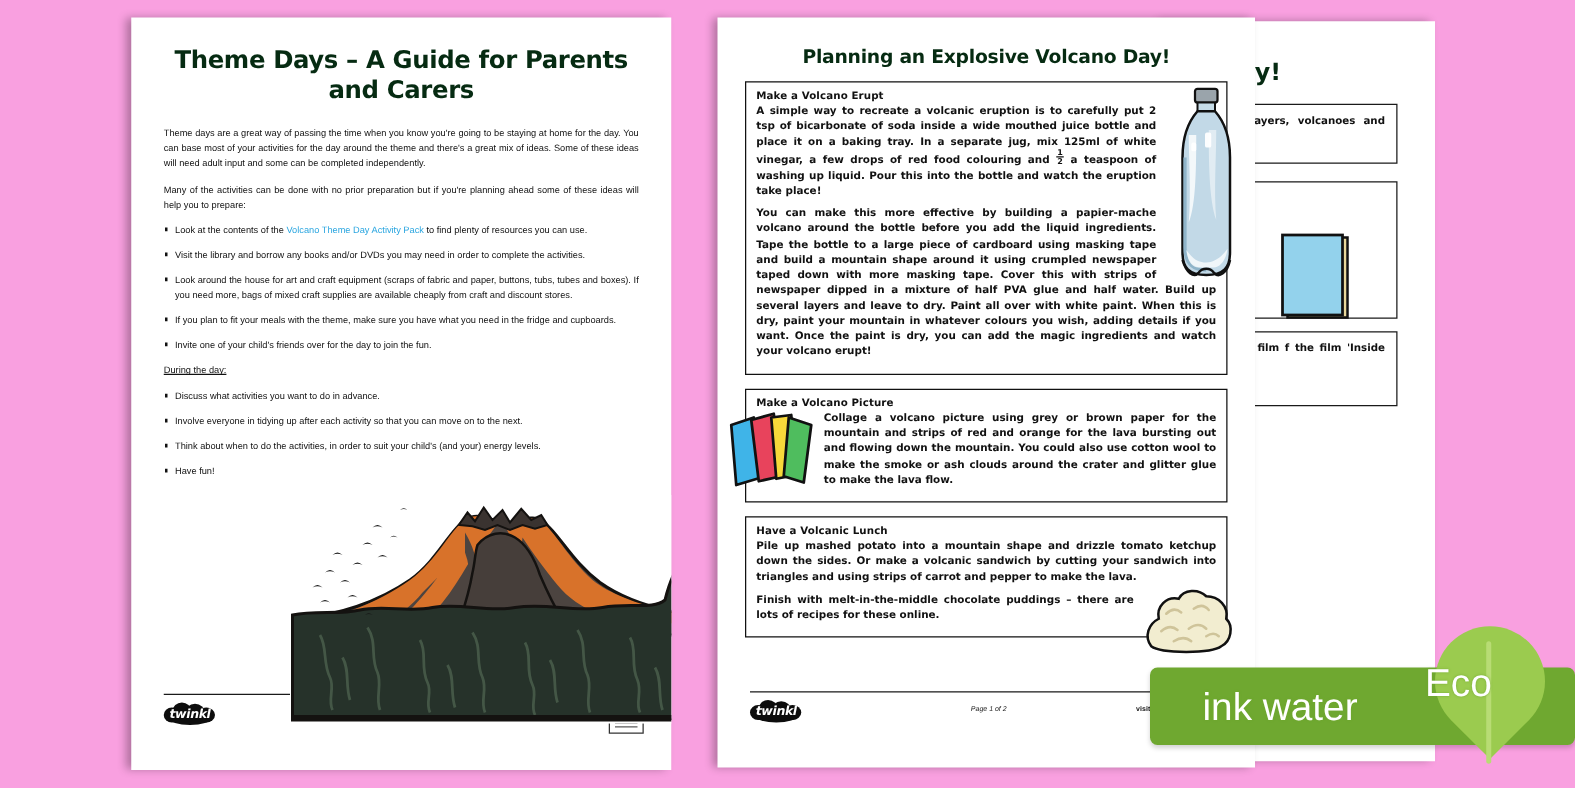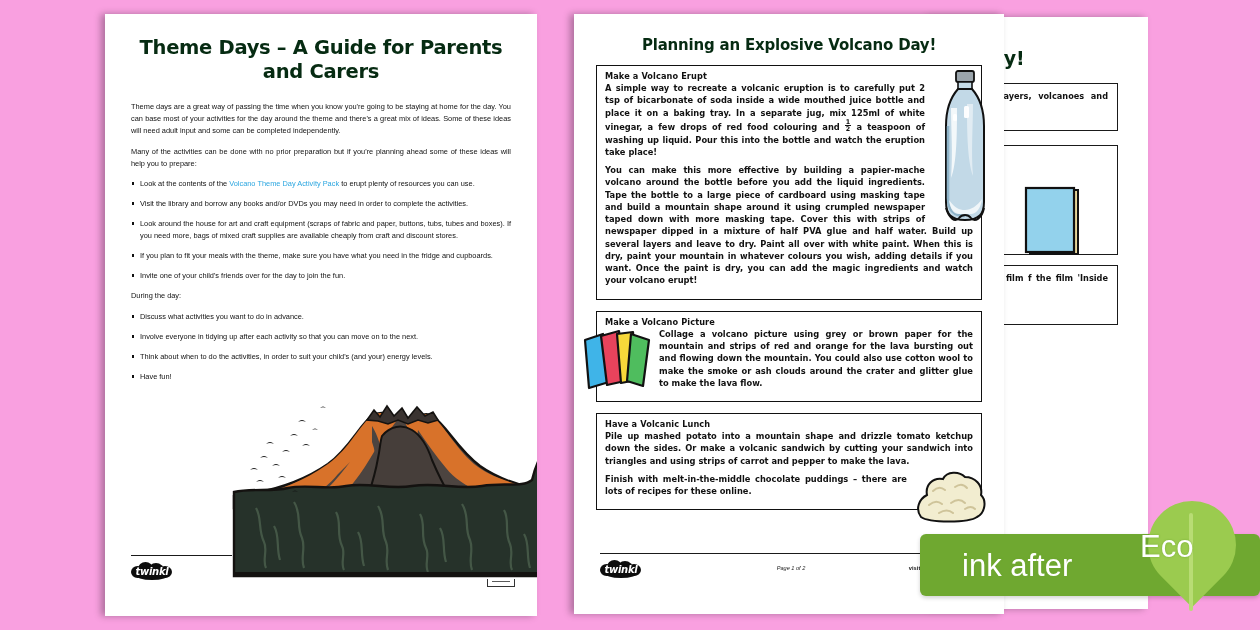--- a/index.html
+++ b/index.html
@@ -31,21 +31,21 @@
   .p1-list{margin:0;padding:0;list-style:none;}
   .p1-list li{
     position:relative;padding-left:9px;margin-bottom:8px;
     font-size:7.4px;line-height:1.62;text-align:justify;color:#111;
   }
   .p1-list li:before{
     content:"";position:absolute;left:1px;top:4px;
     width:2.4px;height:2.4px;background:#111;
   }
   .link{color:#2BA6E0;font-weight:normal;}
-  .p1-sub{margin:8px 0 9px 0;font-size:7.4px;color:#111;}
+  .p1-sub{margin:8px 0 9px 0;font-size:7.4px;color:#111;text-decoration:underline;}
 
   
   .volcano-wrap{position:absolute;left:127px;top:382px;width:392px;height:183px;}
   .volcano-wrap svg{display:block;width:100%;height:100%;}
 
   
   .footer{
     position:absolute;left:26px;right:22px;bottom:26px;height:34px;
     border-top:1.6px solid #1a1a1a;
   }
@@ -193,21 +193,21 @@
   <div class="sheet" id="page1">
     <div class="p1-inner">
       <div class="p1-title">
         <div>Theme Days – A Guide for Parents</div>
         <div>and Carers</div>
       </div>
       <div class="p1-body">
         <p>Theme days are a great way of passing the time when you know you're going to be staying at home for the day. You can base most of your activities for the day around the theme and there's a great mix of ideas. Some of these ideas will need adult input and some can be completed independently.</p>
         <p>Many of the activities can be done with no prior preparation but if you're planning ahead some of these ideas will help you to prepare:</p>
         <ul class="p1-list" id="prep-list">
-            <li><span>Look at the contents of the </span><span class="link">Volcano Theme Day Activity Pack</span><span> to erupt plenty of resources you can use.</span></li>
+            <li><span>Look at the contents of the </span><span class="link">Volcano Theme Day Activity Pack</span><span> to find plenty of resources you can use.</span></li>
             <li><span>Visit the library and borrow any books and/or DVDs you may need in order to complete the activities.</span></li>
             <li><span>Look around the house for art and craft equipment (scraps of fabric and paper, buttons, tubs, tubes and boxes). If you need more, bags of mixed craft supplies are available cheaply from craft and discount stores.</span></li>
             <li><span>If you plan to fit your meals with the theme, make sure you have what you need in the fridge and cupboards.</span></li>
             <li><span>Invite one of your child's friends over for the day to join the fun.</span></li>
           </ul>
         <div class="p1-sub">During the day:</div>
         <ul class="p1-list" id="during-list">
             <li>Discuss what activities you want to do in advance.</li>
             <li>Involve everyone in tidying up after each activity so that you can move on to the next.</li>
             <li>Think about when to do the activities, in order to suit your child's (and your) energy levels.</li>
@@ -390,20 +390,20 @@
       <div class="tw-badge">
         <div class="bcloud"></div>
         <div class="bline" style="top:15px;"></div>
         <div class="bline" style="top:18px;"></div>
         <div class="bline" style="top:21px;"></div>
       </div>
     </div>
   </div>
 
   <div class="eco-bar"></div>
-  <div class="eco-text">ink after</div>
+  <div class="eco-text">ink water</div>
   <div class="eco-leaf">
     <div class="leafshape"></div>
     <div class="stem"></div>
     <div class="eco-label">Eco</div>
   </div>
 
 </div>
 
 </body></html>

